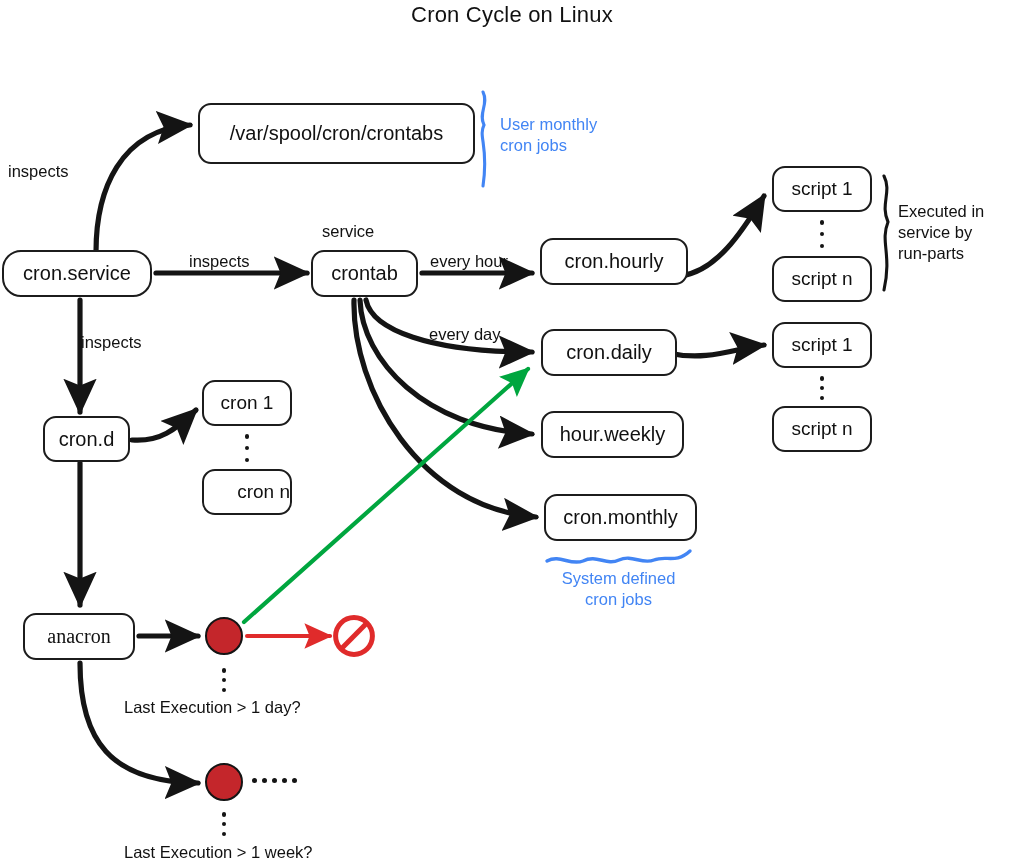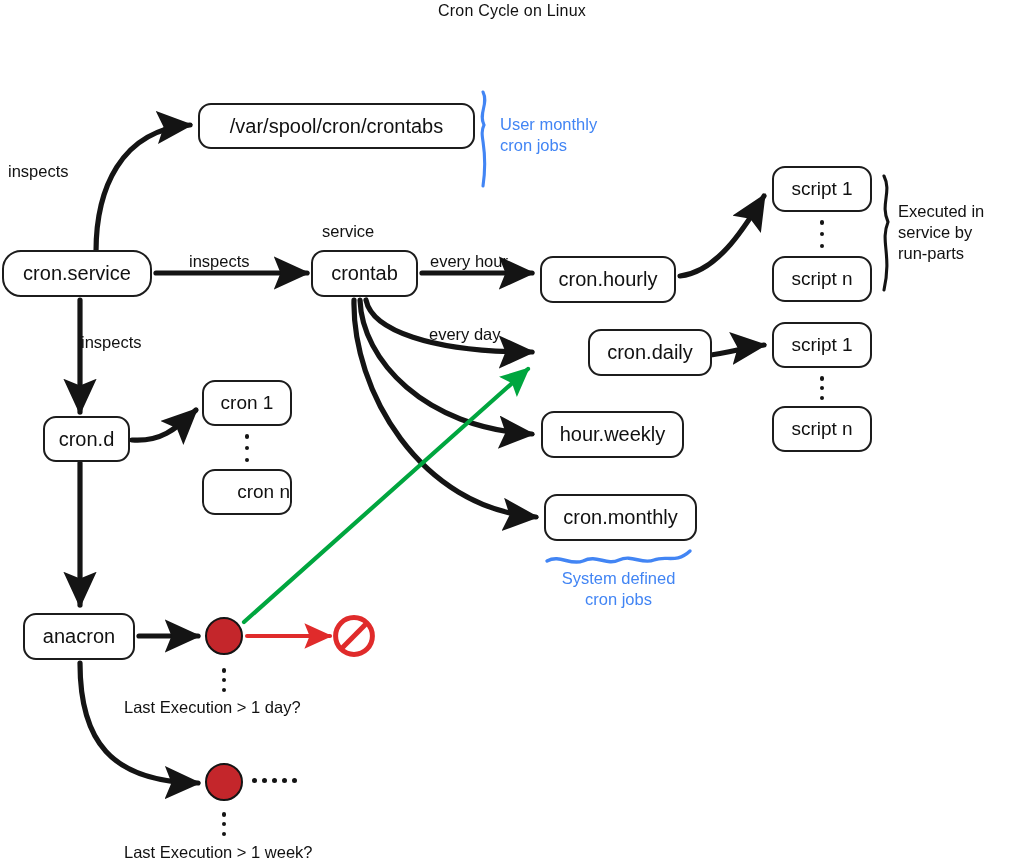--- a/index.html
+++ b/index.html
@@ -26,21 +26,21 @@
     width: 1024px;
     height: 865px;
     pointer-events: none;
   }
   .title {
     position: absolute;
     left: 0;
     top: 2px;
     width: 1024px;
     text-align: center;
-    font-size: 16px;
+    font-size: 22px;
     letter-spacing: 0.2px;
     color: #111111;
   }
   .node {
     position: absolute;
     box-sizing: border-box;
     border: 2.2px solid #1c1c1c;
     border-radius: 13px;
     background: #ffffff;
     display: flex;
@@ -177,33 +177,33 @@
 
     <path d="M547,561 C560,554 570,566 583,561 C597,554 606,566 619,560 C632,554 642,565 654,560 C666,555 676,564 690,551" fill="none" stroke="#4285f4" stroke-width="3.4" stroke-linecap="round"></path>
 
     <path d="M884,176 C892,192 880,204 888,222 C880,242 892,254 884,290" fill="none" stroke="#141414" stroke-width="3.1" stroke-linecap="round"></path>
   </svg>
 
   <div class="node" style="left:2px; top:250px; width:150px; height:47px;border-radius:19px;">
     <span>cron.service</span>
   </div>
 
-  <div class="node" style="left:198px; top:103px; width:277px; height:46px;">
+  <div class="node" style="left:198px; top:103px; width:277px; height:61px;">
     <span>/var/spool/cron/crontabs</span>
   </div>
 
   <div class="node" style="left:311px; top:250px; width:107px; height:47px;">
     <span>crontab</span>
   </div>
 
-  <div class="node" style="left:540px; top:256px; width:136px; height:47px;">
+  <div class="node" style="left:540px; top:238px; width:148px; height:47px;">
     <span>cron.hourly</span>
   </div>
 
-  <div class="node" style="left:541px; top:329px; width:124px; height:47px;margin-left:47px;">
+  <div class="node" style="left:541px; top:329px; width:136px; height:47px;">
     <span>cron.daily</span>
   </div>
 
   <div class="node" style="left:541px; top:411px; width:143px; height:47px;">
     <span>hour.weekly</span>
   </div>
 
   <div class="node" style="left:544px; top:494px; width:153px; height:47px;">
     <span>cron.monthly</span>
   </div>
@@ -213,21 +213,21 @@
   </div>
 
   <div class="node small" style="left:202px; top:380px; width:90px; height:46px;">
     <span>cron 1</span>
   </div>
 
   <div class="node small" style="left:202px; top:469px; width:90px; height:46px;justify-content:flex-end;">
     <span>cron n</span>
   </div>
 
-  <div class="node" style="left:23px; top:613px; width:112px; height:47px;">
+  <div class="node" style="left:23px; top:613px; width:112px; height:47px;font-family:Liberation Serif, serif;">
     <span>anacron</span>
   </div>
 
   <div class="node small" style="left:772px; top:166px; width:100px; height:46px;">
     <span>script 1</span>
   </div>
 
   <div class="node small" style="left:772px; top:256px; width:100px; height:46px;">
     <span>script n</span>
   </div>

